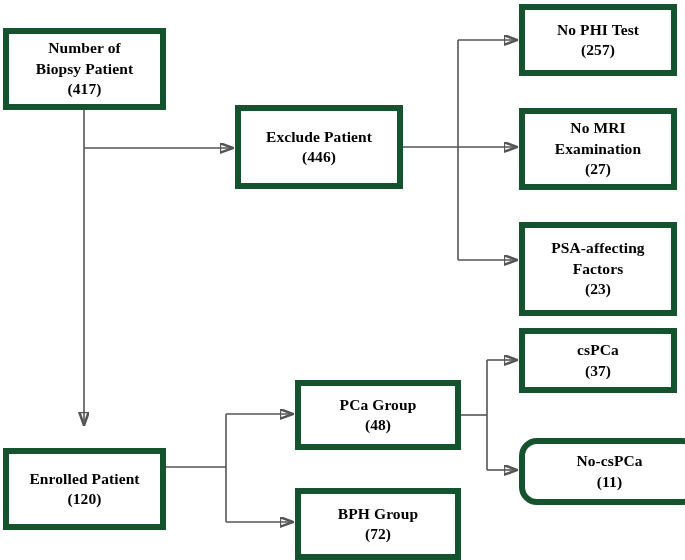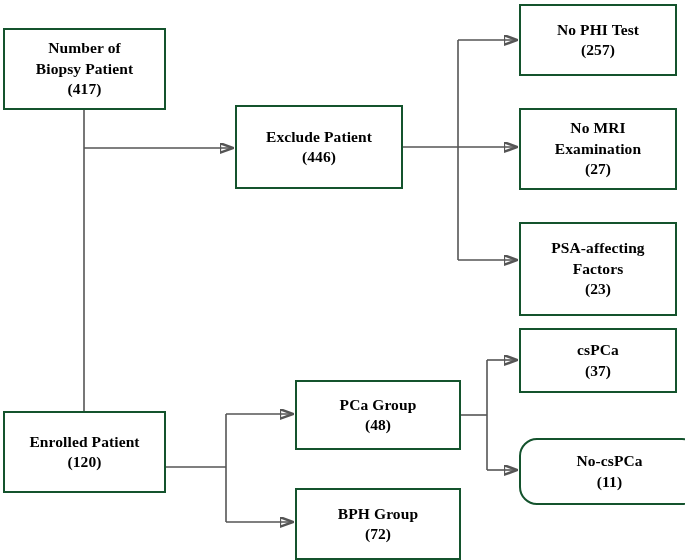--- a/index.html
+++ b/index.html
@@ -11,21 +11,21 @@
     position: relative;
     width: 685px;
     height: 560px;
     background: #ffffff;
     overflow: hidden;
     font-family: "Liberation Serif", "DejaVu Serif", serif;
   }
   .node {
     position: absolute;
     box-sizing: border-box;
-    border: 2px solid #14532d;
+    border: 6px solid #14532d;
     background: #ffffff;
     display: flex;
     flex-direction: column;
     align-items: center;
     justify-content: center;
     text-align: center;
     font-weight: bold;
     color: #000000;
     font-size: 15.5px;
     line-height: 1.32;
@@ -102,21 +102,21 @@
     <span class="ln">Examination</span>
     <span class="ln">(27)</span>
   </div>
 
   <div class="node" style="left:519px; top:222px; width:158px; height:94px;">
     <span class="ln">PSA-affecting</span>
     <span class="ln">Factors</span>
     <span class="ln">(23)</span>
   </div>
 
-  <div class="node" style="left:3px; top:411px; width:163px; height:82px;">
+  <div class="node" style="left:3px; top:448px; width:163px; height:82px;">
     <span class="ln">Enrolled Patient</span>
     <span class="ln">(120)</span>
   </div>
 
   <div class="node" style="left:295px; top:380px; width:166px; height:70px;">
     <span class="ln">PCa Group</span>
     <span class="ln">(48)</span>
   </div>
 
   <div class="node" style="left:295px; top:488px; width:166px; height:72px;">

